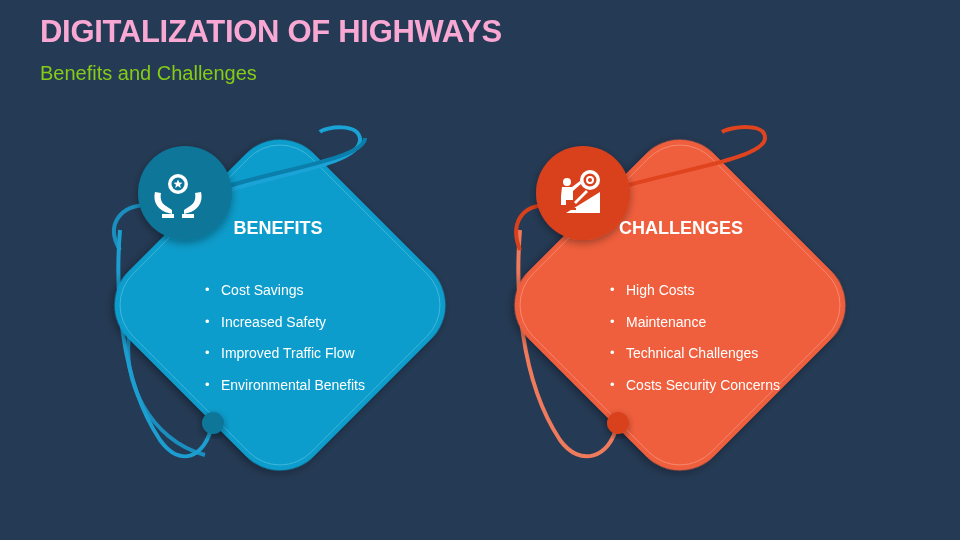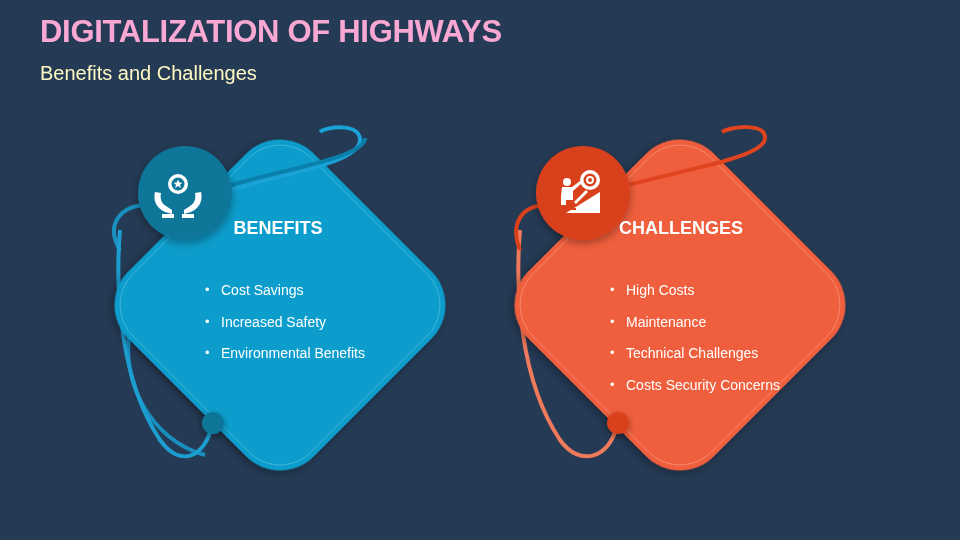--- a/index.html
+++ b/index.html
@@ -1,18 +1,18 @@
 <!DOCTYPE html>
 <html><head>
 <meta charset="utf-8">
 <style>
   html, body { margin:0; padding:0; }
   body { width:960px; height:540px; background:#253a54; overflow:hidden; position:relative; font-family:"Liberation Sans", sans-serif; }
   .title { position:absolute; left:40px; top:14px; color:#f9a8d4; font-weight:bold; font-size:31px; letter-spacing:-0.3px; }
-  .subtitle { position:absolute; left:40px; top:62px; color:#fef9c3; font-size:20px; }
+  .subtitle { position:absolute; left:40px; top:62px; color:#84cc16; font-size:20px; }
   svg.art { position:absolute; left:0; top:0; }
   .card-text { position:absolute; color:#ffffff; }
   .card-heading { position:absolute; font-weight:bold; font-size:18px; text-align:center; width:200px; }
   .card-list { position:absolute; list-style:none; margin:14px; padding:0; font-size:14px; }
   .card-list li { position:relative; padding-left:16px; height:31.5px; line-height:18px; white-space:nowrap; }
   .card-list li::before { content:"•"; position:absolute; left:0; top:0; font-size:13px; }
 </style>
 </head>
 <body>
 
@@ -78,20 +78,21 @@
     </g>
     <circle cx="618" cy="423" r="11" fill="#d9401c" filter="url(#sh)"></circle>
   </g>
 </svg>
 
 <div class="card-text" style="left:0;top:0;">
   <div class="card-heading" style="left:178px;top:218px;">BENEFITS</div>
   <ul class="card-list" style="left:191px;top:267px;">
     <li>Cost Savings</li>
     <li>Increased Safety</li>
+    <li>Improved Traffic Flow</li>
     <li>Environmental Benefits</li>
   </ul>
 </div>
 
 <div class="card-text" style="left:0;top:0;">
   <div class="card-heading" style="left:581px;top:218px;">CHALLENGES</div>
   <ul class="card-list" style="left:596px;top:267px;">
     <li>High Costs</li>
     <li>Maintenance</li>
     <li>Technical Challenges</li>

